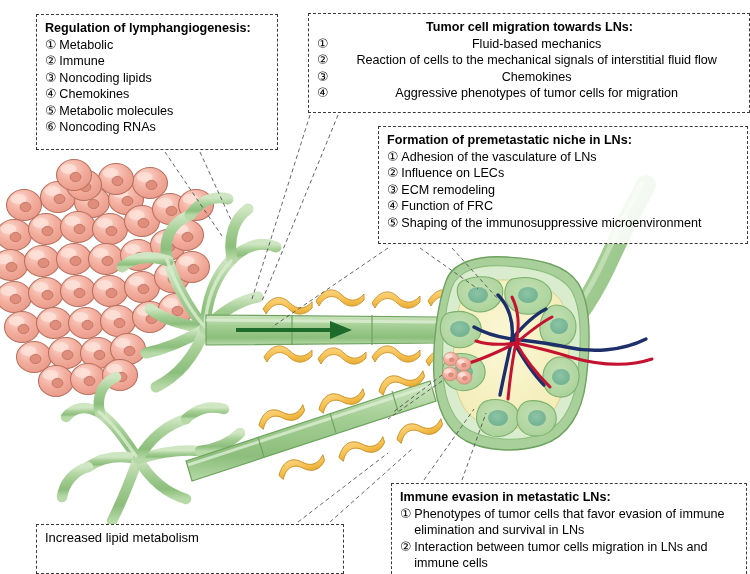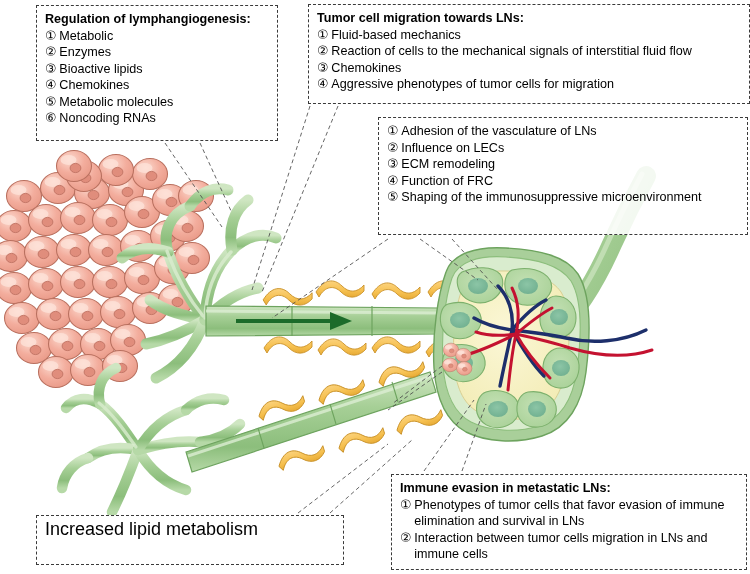--- a/index.html
+++ b/index.html
@@ -1,29 +1,29 @@
 <!DOCTYPE html>
 <html><head>
 <meta charset="utf-8">
 <style>
   html,body{margin:0;padding:0;background:#ffffff;}
   body{width:750px;height:574px;position:relative;overflow:hidden;
        font-family:"Liberation Sans","DejaVu Sans",sans-serif;color:#000;}
-  #stage{position:absolute;left:0;top:0;width:750px;height:440px;}
+  #stage{position:absolute;left:0;top:9px;width:750px;height:440px;}
   .art{position:absolute;left:0;top:0;width:750px;height:574px;}
   .callout{position:absolute;border:1px dashed #3a3a3a;background:rgba(255,255,255,0.88);
            box-sizing:border-box;padding:5px 7px 6px 8px;}
   .callout .title{font-weight:bold;font-size:12.6px;line-height:16.5px;white-space:nowrap;}
   .callout ul{list-style:none;margin:0;padding:0;}
   .callout li{font-size:12.6px;line-height:16.5px;display:flex;align-items:flex-start;}
   .callout li .num{flex:0 0 auto;margin-right:3px;}
   .callout li .txt{flex:1 1 auto;}
-  .callout .plain{font-size:18px;line-height:16.5px;}
+  .callout .plain{font-size:13px;line-height:16.5px;}
   #box-lymphangiogenesis{left:36px;top:5px;width:242px;height:136px;}
-  #box-migration{left:308px;top:4px;width:442px;height:100px;}
+  #box-migration{left:308px;top:4px;width:442px;height:100px;text-align:center;}
   #box-niche{left:378px;top:117px;width:370px;height:118px;}
   #box-metabolic{left:36px;top:515px;width:308px;height:50px;}
   #box-evasion{left:391px;top:474px;width:356px;height:96px;}
   .leader{position:absolute;left:0;top:0;width:750px;height:574px;pointer-events:none;}
 </style>
 </head>
 <body>
 
 <div id="stage">
 
@@ -287,25 +287,25 @@
 
   <div class="callout" id="box-lymphangiogenesis">
     <div class="title">Regulation of lymphangiogenesis:</div>
     <ul>
       <li>
           <span class="num">①</span>
           <span class="txt">Metabolic</span>
         </li>
       <li>
           <span class="num">②</span>
-          <span class="txt">Enzymes</span>
+          <span class="txt">Immune</span>
         </li>
       <li>
           <span class="num">③</span>
-          <span class="txt">Bioactive lipids</span>
+          <span class="txt">Noncoding lipids</span>
         </li>
       <li>
           <span class="num">④</span>
           <span class="txt">Chemokines</span>
         </li>
       <li>
           <span class="num">⑤</span>
           <span class="txt">Metabolic molecules</span>
         </li>
       <li>
@@ -331,20 +331,21 @@
           <span class="txt">Chemokines</span>
         </li>
       <li>
           <span class="num">④</span>
           <span class="txt">Aggressive phenotypes of tumor cells for migration</span>
         </li>
     </ul>
   </div>
 
   <div class="callout" id="box-niche">
+    <div class="title">Formation of premetastatic niche in LNs:</div>
     <ul>
       <li>
           <span class="num">①</span>
           <span class="txt">Adhesion of the vasculature of LNs</span>
         </li>
       <li>
           <span class="num">②</span>
           <span class="txt">Influence on LECs</span>
         </li>
       <li>

